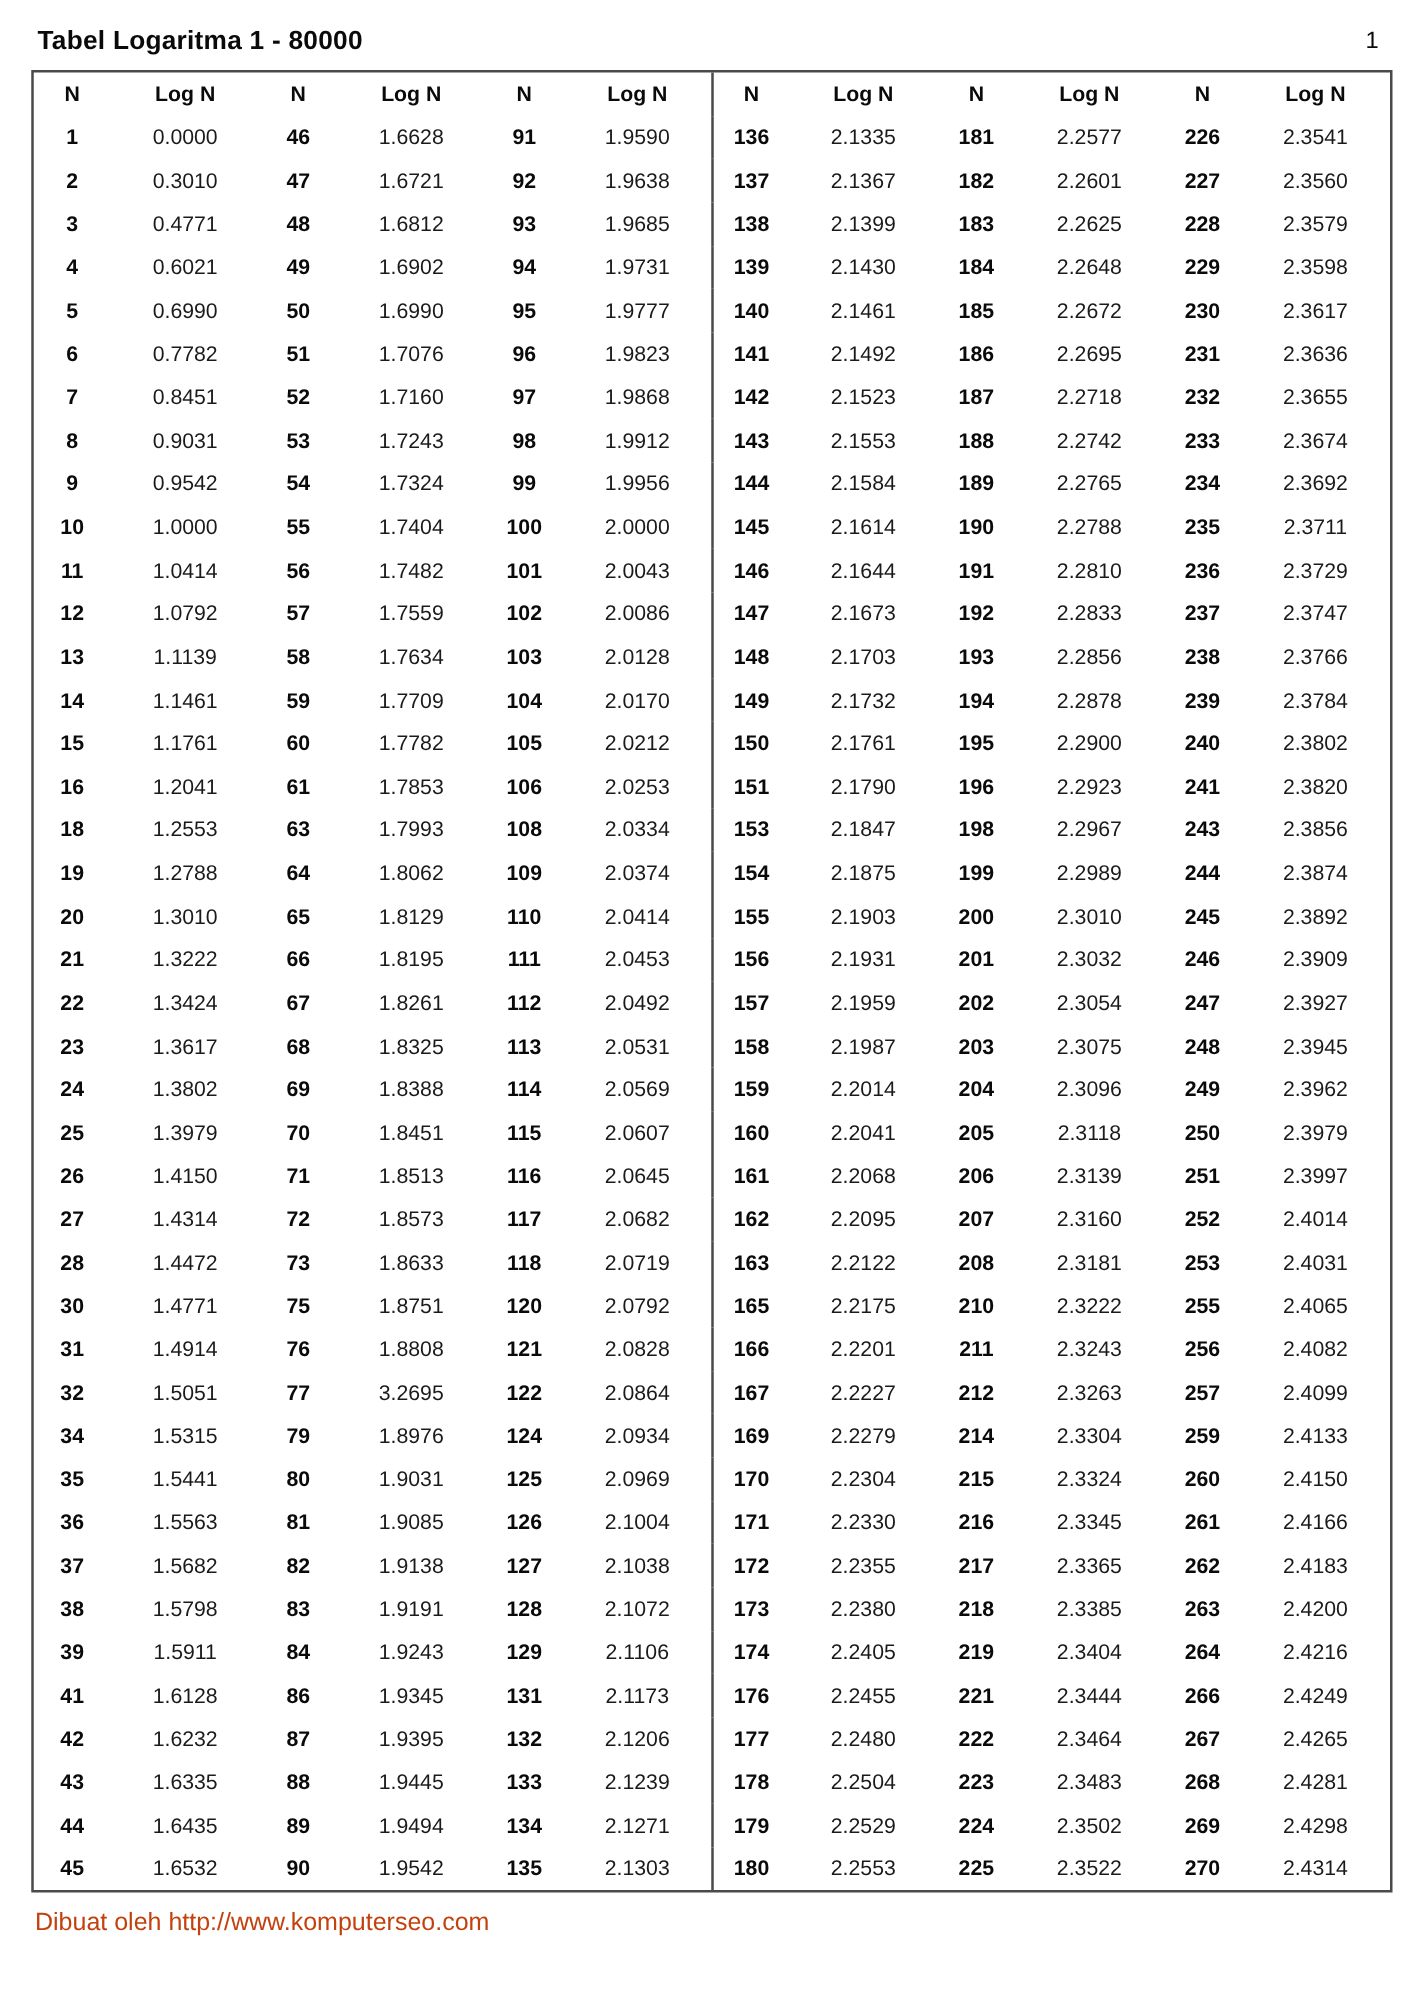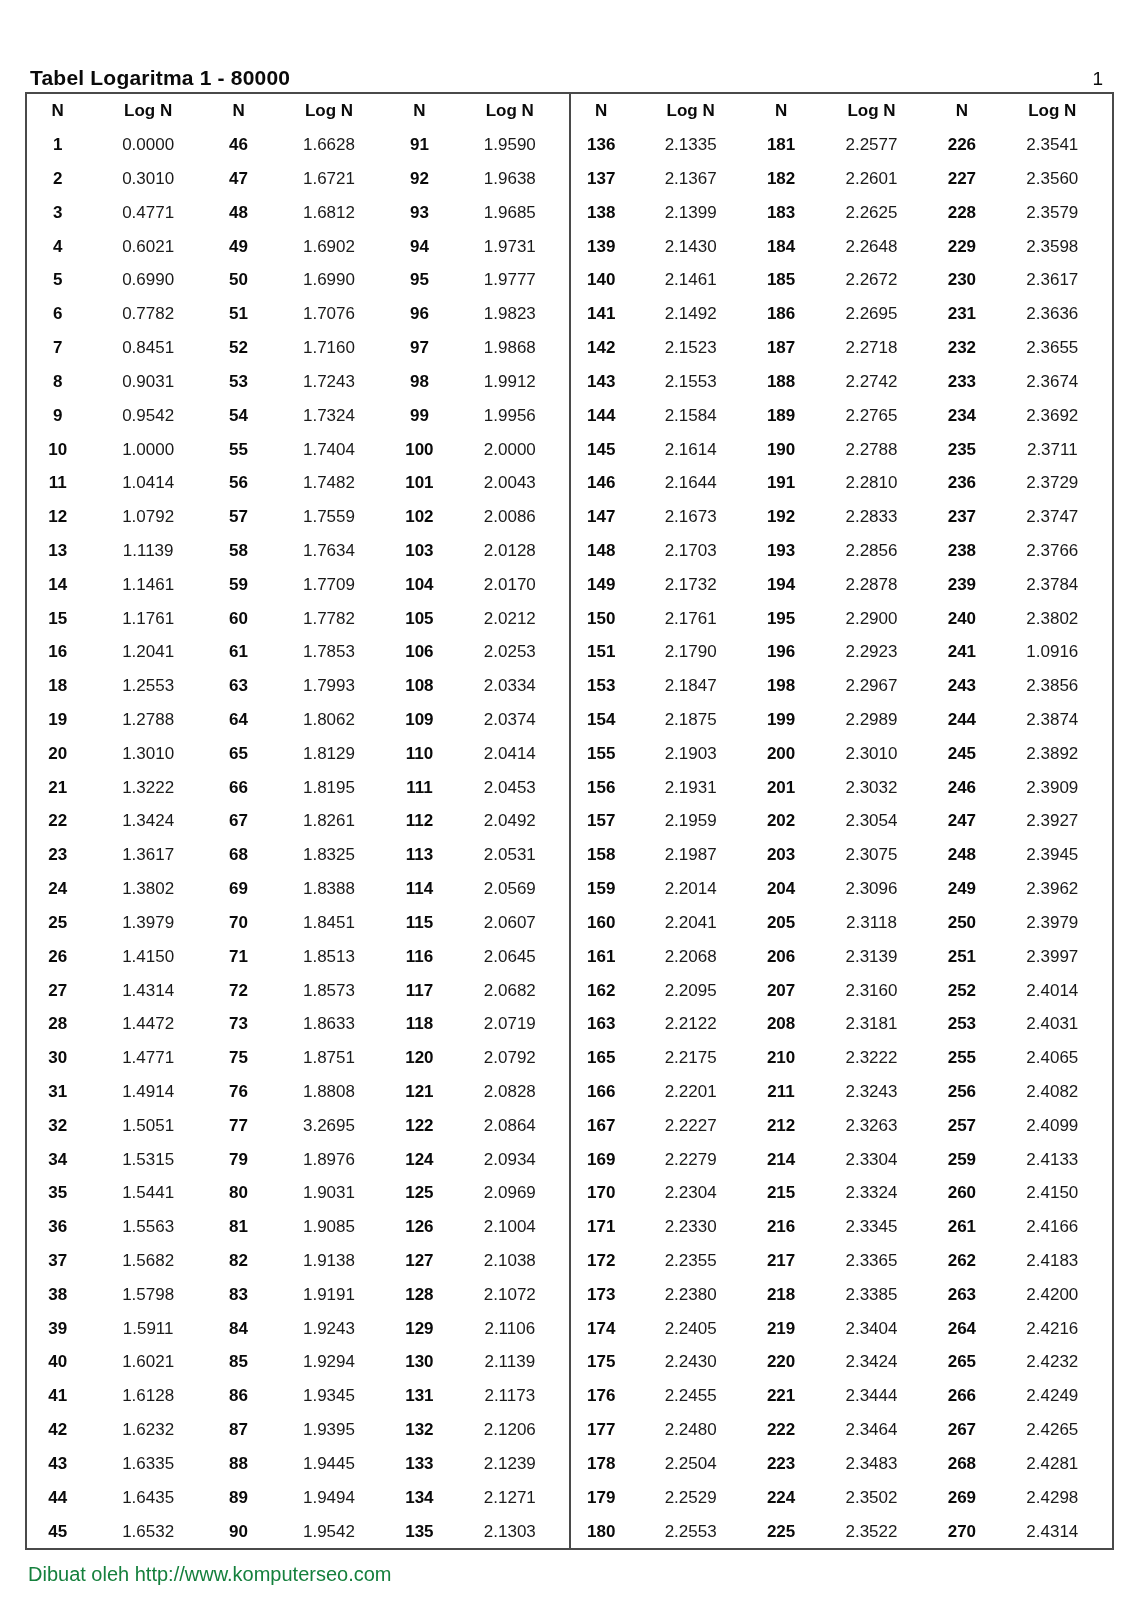--- a/index.html
+++ b/index.html
@@ -8,25 +8,24 @@
     width: 1139px;
     height: 1600px;
     background: #ffffff;
     font-family: "Liberation Sans", sans-serif;
     color: #111111;
     overflow: hidden;
   }
   .page-header {
     display: flex;
     justify-content: space-between;
-    align-items: flex-end;
+    align-items: center;
     padding: 12px 36px 0 30px;
     height: 54px;
     box-sizing: border-box;
-    margin-top: 36px;
   }
   .doc-title {
     font-size: 21px;
     font-weight: bold;
     color: #0a0a0a;
     letter-spacing: 0.2px;
   }
   .page-number {
     font-size: 19px;
     font-weight: normal;
@@ -60,21 +59,21 @@
     display: flex;
     align-items: center;
     justify-content: center;
     box-sizing: border-box;
   }
   .cell.n, .cell.head { font-weight: bold; color: #0a0a0a; }
   .cell.log { font-weight: normal; color: #1a1a1a; }
   .page-footer {
     margin: 13px 0 0 28px;
     font-size: 20px;
-    color: #15803d;
+    color: #c2410c;
   }
 </style>
 </head>
 <body>
 
 <div class="page">
 
   <div class="page-header">
     <div class="doc-title">Tabel Logaritma 1 - 80000</div>
     <div class="page-number">1</div>
@@ -311,21 +310,21 @@
         <span class="cell log">1.2041</span>
         <span class="cell n">61</span>
         <span class="cell log">1.7853</span>
         <span class="cell n">106</span>
         <span class="cell log">2.0253</span>
         <span class="cell n">151</span>
         <span class="cell log">2.1790</span>
         <span class="cell n">196</span>
         <span class="cell log">2.2923</span>
         <span class="cell n">241</span>
-        <span class="cell log">1.0916</span>
+        <span class="cell log">2.3820</span>
       </div>
       <div class="trow">
         <span class="cell n">18</span>
         <span class="cell log">1.2553</span>
         <span class="cell n">63</span>
         <span class="cell log">1.7993</span>
         <span class="cell n">108</span>
         <span class="cell log">2.0334</span>
         <span class="cell n">153</span>
         <span class="cell log">2.1847</span>
@@ -594,34 +593,20 @@
         <span class="cell n">129</span>
         <span class="cell log">2.1106</span>
         <span class="cell n">174</span>
         <span class="cell log">2.2405</span>
         <span class="cell n">219</span>
         <span class="cell log">2.3404</span>
         <span class="cell n">264</span>
         <span class="cell log">2.4216</span>
       </div>
       <div class="trow">
-        <span class="cell n">40</span>
-        <span class="cell log">1.6021</span>
-        <span class="cell n">85</span>
-        <span class="cell log">1.9294</span>
-        <span class="cell n">130</span>
-        <span class="cell log">2.1139</span>
-        <span class="cell n">175</span>
-        <span class="cell log">2.2430</span>
-        <span class="cell n">220</span>
-        <span class="cell log">2.3424</span>
-        <span class="cell n">265</span>
-        <span class="cell log">2.4232</span>
-      </div>
-      <div class="trow">
         <span class="cell n">41</span>
         <span class="cell log">1.6128</span>
         <span class="cell n">86</span>
         <span class="cell log">1.9345</span>
         <span class="cell n">131</span>
         <span class="cell log">2.1173</span>
         <span class="cell n">176</span>
         <span class="cell log">2.2455</span>
         <span class="cell n">221</span>
         <span class="cell log">2.3444</span>

